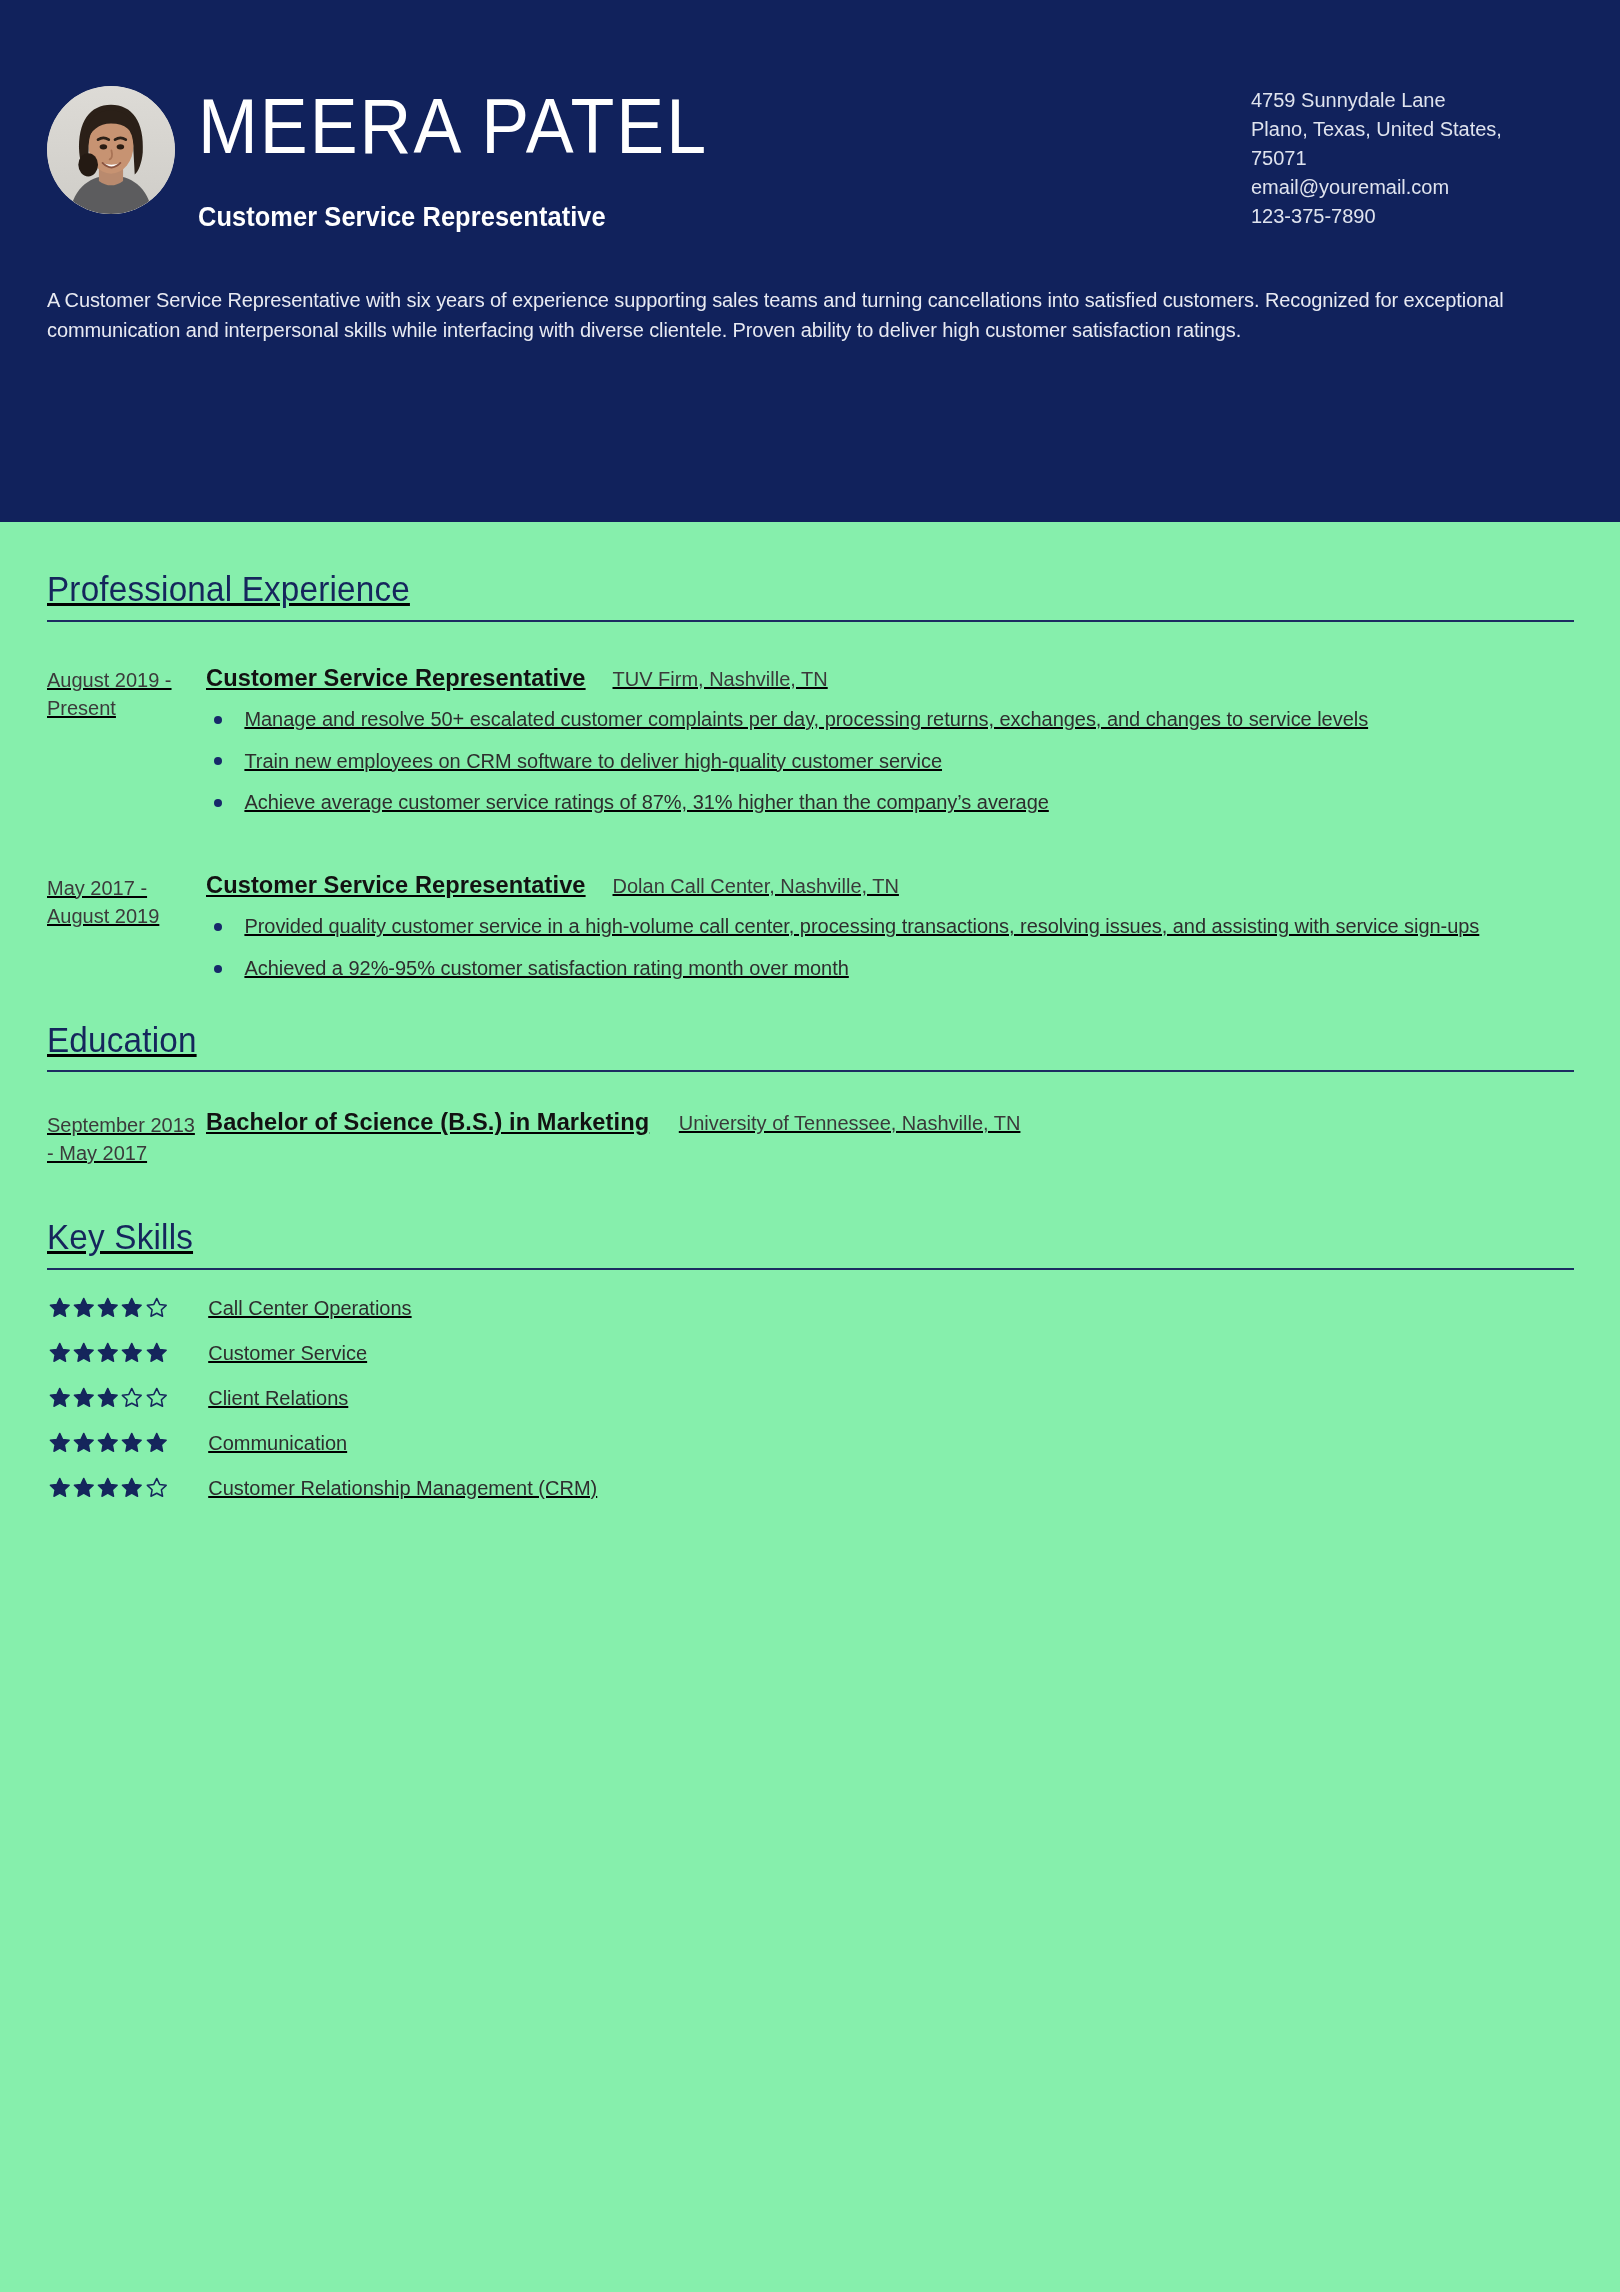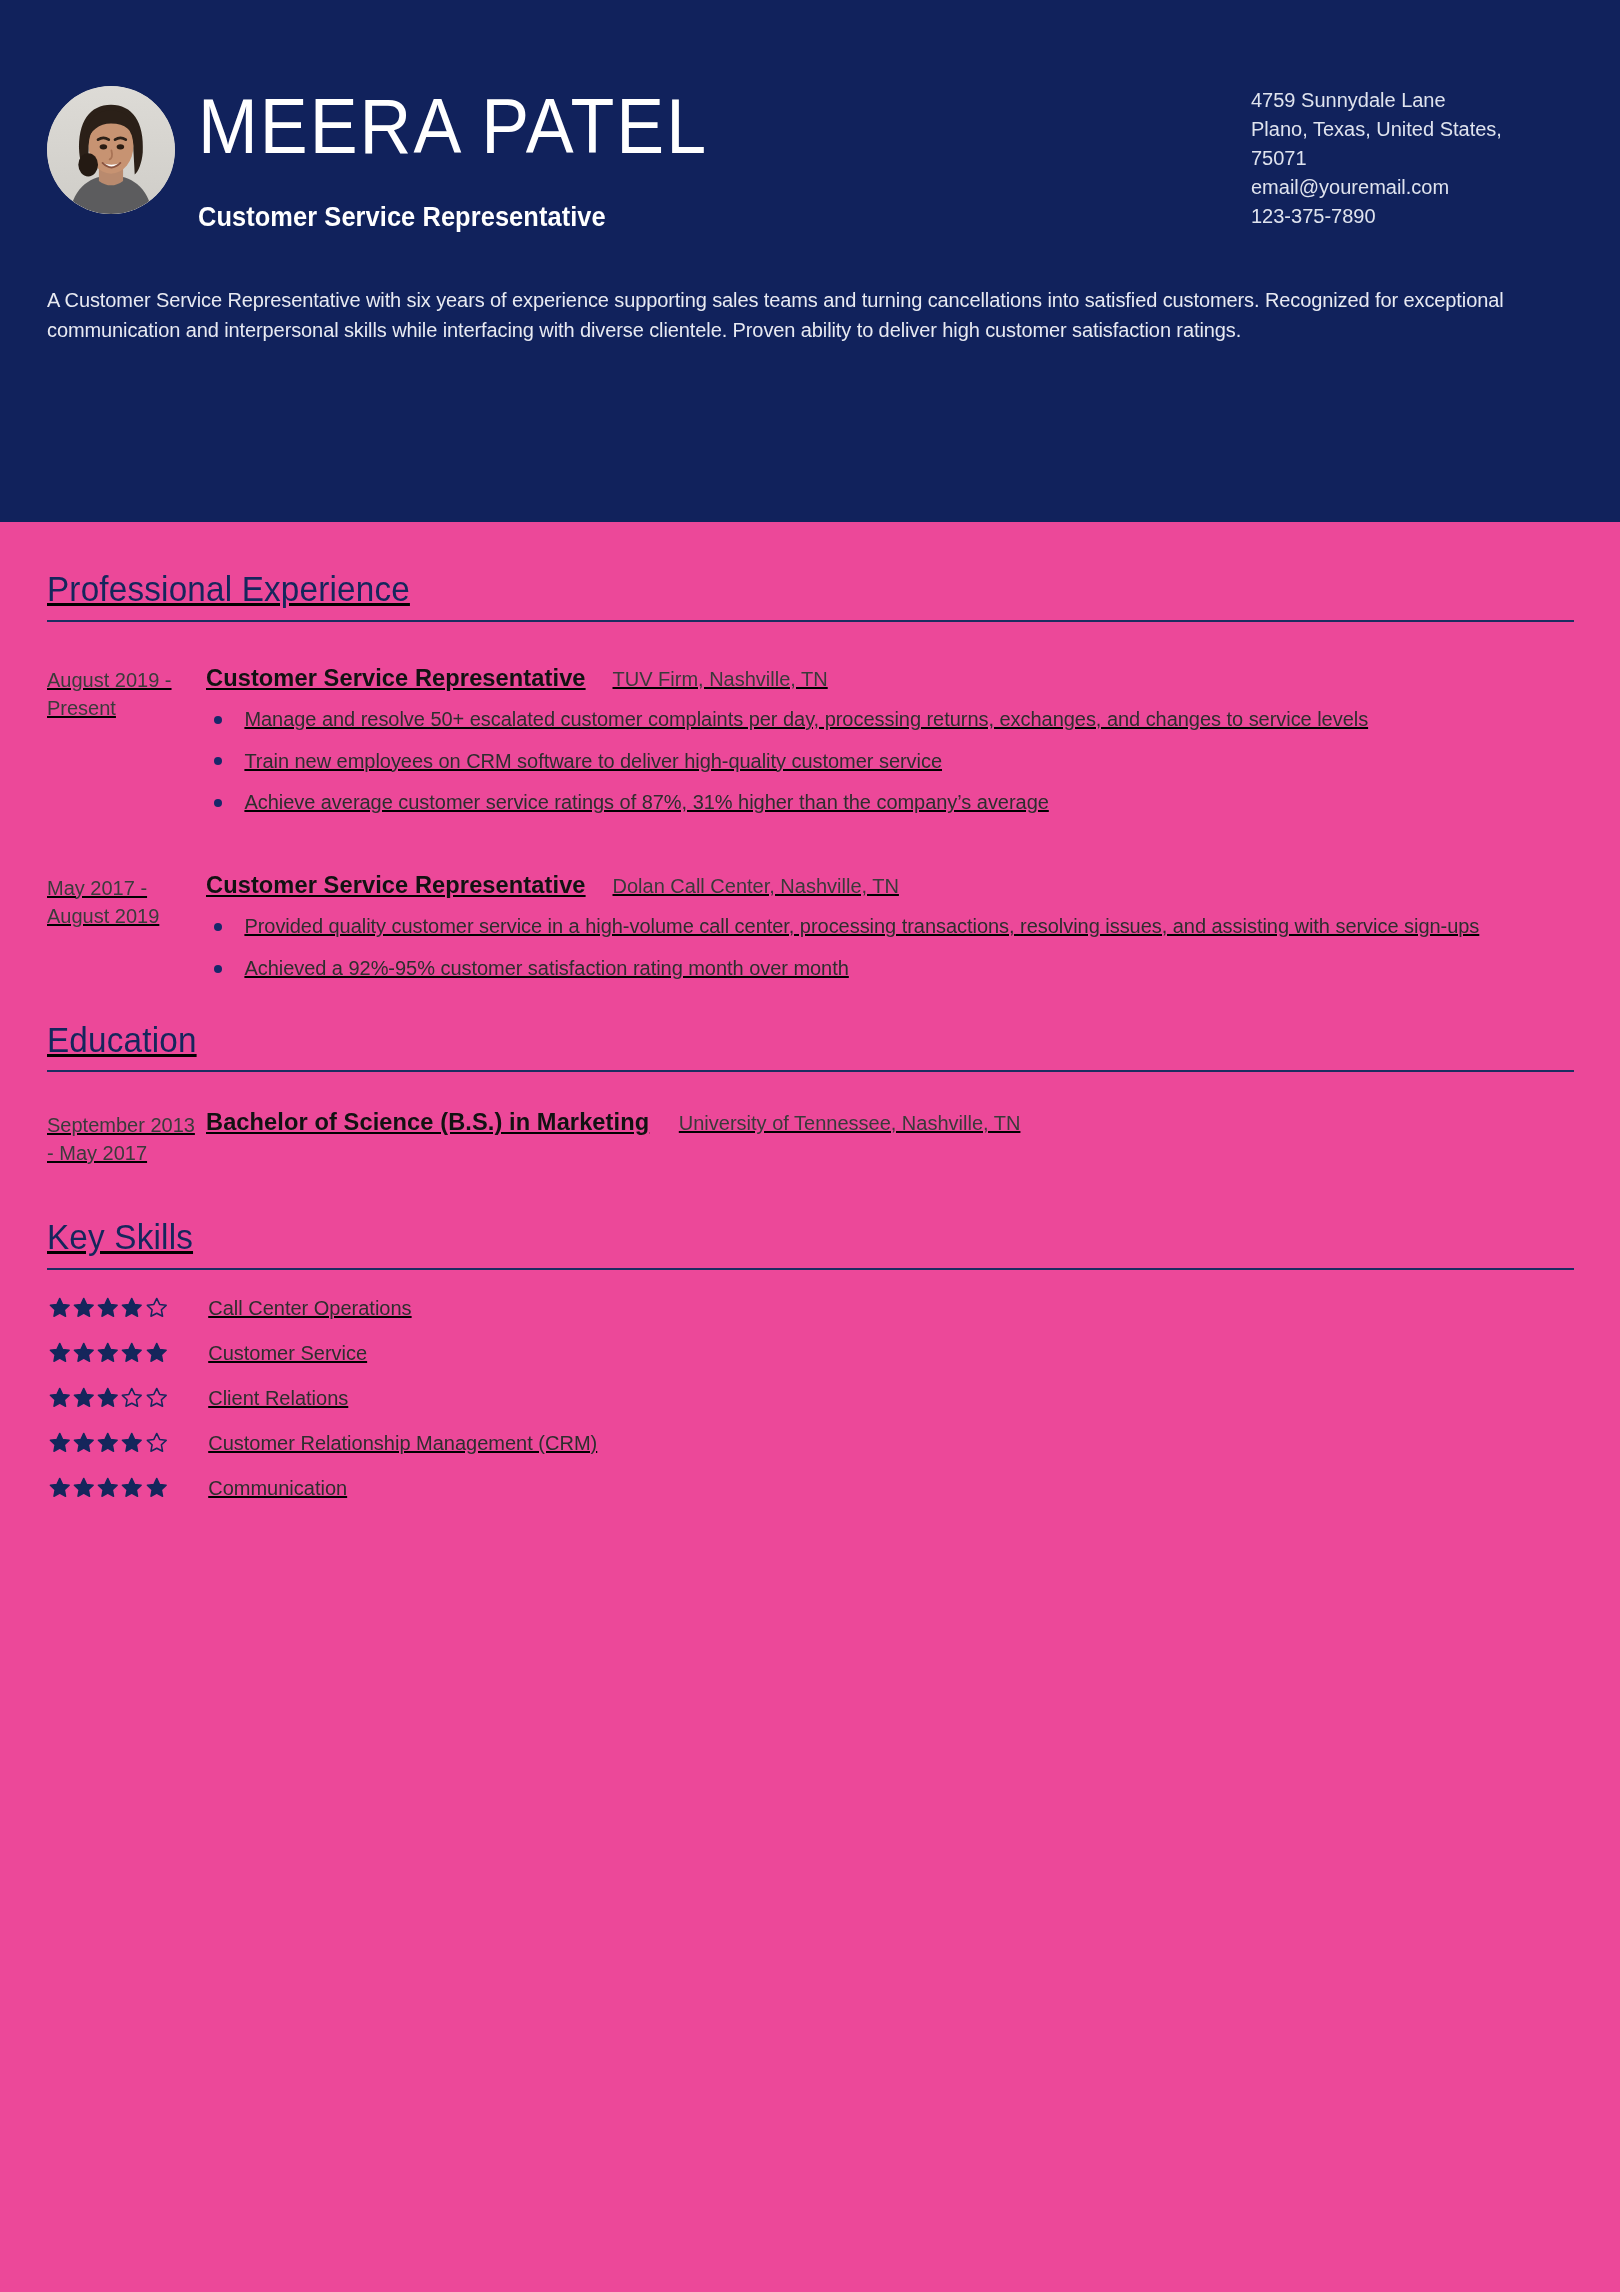--- a/index.html
+++ b/index.html
@@ -8,21 +8,21 @@
     background: #ffffff;
   }
   body {
     font-family: "Liberation Sans", sans-serif;
     -webkit-font-smoothing: antialiased;
   }
   .page {
     position: relative;
     width: 1620px;
     height: 2293px;
-    background: #ec4899;
+    background: #86efac;
     overflow: hidden;
   }
 
   
   .header {
     position: relative;
     width: 1620px;
     height: 522px;
     background: #11225c;
     box-sizing: border-box;
@@ -400,43 +400,43 @@
               <svg width="21.5" height="21.5" viewBox="0 0 24 24">
                 <path d="M12 1.6 L15.2 8.3 L22.5 9.3 L17.2 14.3 L18.5 21.5 L12 18.1 L5.5 21.5 L6.8 14.3 L1.5 9.3 L8.8 8.3 Z" fill="#15265c" stroke="#15265c" stroke-width="1.6" stroke-linejoin="round"></path>
               </svg>
               <svg width="21.5" height="21.5" viewBox="0 0 24 24">
                 <path d="M12 1.6 L15.2 8.3 L22.5 9.3 L17.2 14.3 L18.5 21.5 L12 18.1 L5.5 21.5 L6.8 14.3 L1.5 9.3 L8.8 8.3 Z" fill="#15265c" stroke="#15265c" stroke-width="1.6" stroke-linejoin="round"></path>
               </svg>
               <svg width="21.5" height="21.5" viewBox="0 0 24 24">
                 <path d="M12 1.6 L15.2 8.3 L22.5 9.3 L17.2 14.3 L18.5 21.5 L12 18.1 L5.5 21.5 L6.8 14.3 L1.5 9.3 L8.8 8.3 Z" fill="#15265c" stroke="#15265c" stroke-width="1.6" stroke-linejoin="round"></path>
               </svg>
               <svg width="21.5" height="21.5" viewBox="0 0 24 24">
+                <path d="M12 1.6 L15.2 8.3 L22.5 9.3 L17.2 14.3 L18.5 21.5 L12 18.1 L5.5 21.5 L6.8 14.3 L1.5 9.3 L8.8 8.3 Z" fill="#15265c" stroke="#15265c" stroke-width="1.6" stroke-linejoin="round"></path>
+              </svg>
+            </div>
+            <div class="skill-label">Communication</div>
+          </div>
+          <div class="skill-row">
+            <div class="stars">
+              <svg width="21.5" height="21.5" viewBox="0 0 24 24">
+                <path d="M12 1.6 L15.2 8.3 L22.5 9.3 L17.2 14.3 L18.5 21.5 L12 18.1 L5.5 21.5 L6.8 14.3 L1.5 9.3 L8.8 8.3 Z" fill="#15265c" stroke="#15265c" stroke-width="1.6" stroke-linejoin="round"></path>
+              </svg>
+              <svg width="21.5" height="21.5" viewBox="0 0 24 24">
+                <path d="M12 1.6 L15.2 8.3 L22.5 9.3 L17.2 14.3 L18.5 21.5 L12 18.1 L5.5 21.5 L6.8 14.3 L1.5 9.3 L8.8 8.3 Z" fill="#15265c" stroke="#15265c" stroke-width="1.6" stroke-linejoin="round"></path>
+              </svg>
+              <svg width="21.5" height="21.5" viewBox="0 0 24 24">
+                <path d="M12 1.6 L15.2 8.3 L22.5 9.3 L17.2 14.3 L18.5 21.5 L12 18.1 L5.5 21.5 L6.8 14.3 L1.5 9.3 L8.8 8.3 Z" fill="#15265c" stroke="#15265c" stroke-width="1.6" stroke-linejoin="round"></path>
+              </svg>
+              <svg width="21.5" height="21.5" viewBox="0 0 24 24">
+                <path d="M12 1.6 L15.2 8.3 L22.5 9.3 L17.2 14.3 L18.5 21.5 L12 18.1 L5.5 21.5 L6.8 14.3 L1.5 9.3 L8.8 8.3 Z" fill="#15265c" stroke="#15265c" stroke-width="1.6" stroke-linejoin="round"></path>
+              </svg>
+              <svg width="21.5" height="21.5" viewBox="0 0 24 24">
                 <path d="M12 1.6 L15.2 8.3 L22.5 9.3 L17.2 14.3 L18.5 21.5 L12 18.1 L5.5 21.5 L6.8 14.3 L1.5 9.3 L8.8 8.3 Z" fill="none" stroke="#15265c" stroke-width="1.7" stroke-linejoin="round"></path>
               </svg>
             </div>
             <div class="skill-label">Customer Relationship Management (CRM)</div>
           </div>
-          <div class="skill-row">
-            <div class="stars">
-              <svg width="21.5" height="21.5" viewBox="0 0 24 24">
-                <path d="M12 1.6 L15.2 8.3 L22.5 9.3 L17.2 14.3 L18.5 21.5 L12 18.1 L5.5 21.5 L6.8 14.3 L1.5 9.3 L8.8 8.3 Z" fill="#15265c" stroke="#15265c" stroke-width="1.6" stroke-linejoin="round"></path>
-              </svg>
-              <svg width="21.5" height="21.5" viewBox="0 0 24 24">
-                <path d="M12 1.6 L15.2 8.3 L22.5 9.3 L17.2 14.3 L18.5 21.5 L12 18.1 L5.5 21.5 L6.8 14.3 L1.5 9.3 L8.8 8.3 Z" fill="#15265c" stroke="#15265c" stroke-width="1.6" stroke-linejoin="round"></path>
-              </svg>
-              <svg width="21.5" height="21.5" viewBox="0 0 24 24">
-                <path d="M12 1.6 L15.2 8.3 L22.5 9.3 L17.2 14.3 L18.5 21.5 L12 18.1 L5.5 21.5 L6.8 14.3 L1.5 9.3 L8.8 8.3 Z" fill="#15265c" stroke="#15265c" stroke-width="1.6" stroke-linejoin="round"></path>
-              </svg>
-              <svg width="21.5" height="21.5" viewBox="0 0 24 24">
-                <path d="M12 1.6 L15.2 8.3 L22.5 9.3 L17.2 14.3 L18.5 21.5 L12 18.1 L5.5 21.5 L6.8 14.3 L1.5 9.3 L8.8 8.3 Z" fill="#15265c" stroke="#15265c" stroke-width="1.6" stroke-linejoin="round"></path>
-              </svg>
-              <svg width="21.5" height="21.5" viewBox="0 0 24 24">
-                <path d="M12 1.6 L15.2 8.3 L22.5 9.3 L17.2 14.3 L18.5 21.5 L12 18.1 L5.5 21.5 L6.8 14.3 L1.5 9.3 L8.8 8.3 Z" fill="#15265c" stroke="#15265c" stroke-width="1.6" stroke-linejoin="round"></path>
-              </svg>
-            </div>
-            <div class="skill-label">Communication</div>
-          </div>
         </div>
     </div>
 
   </div>
 </div>
 
 
 </body></html>

